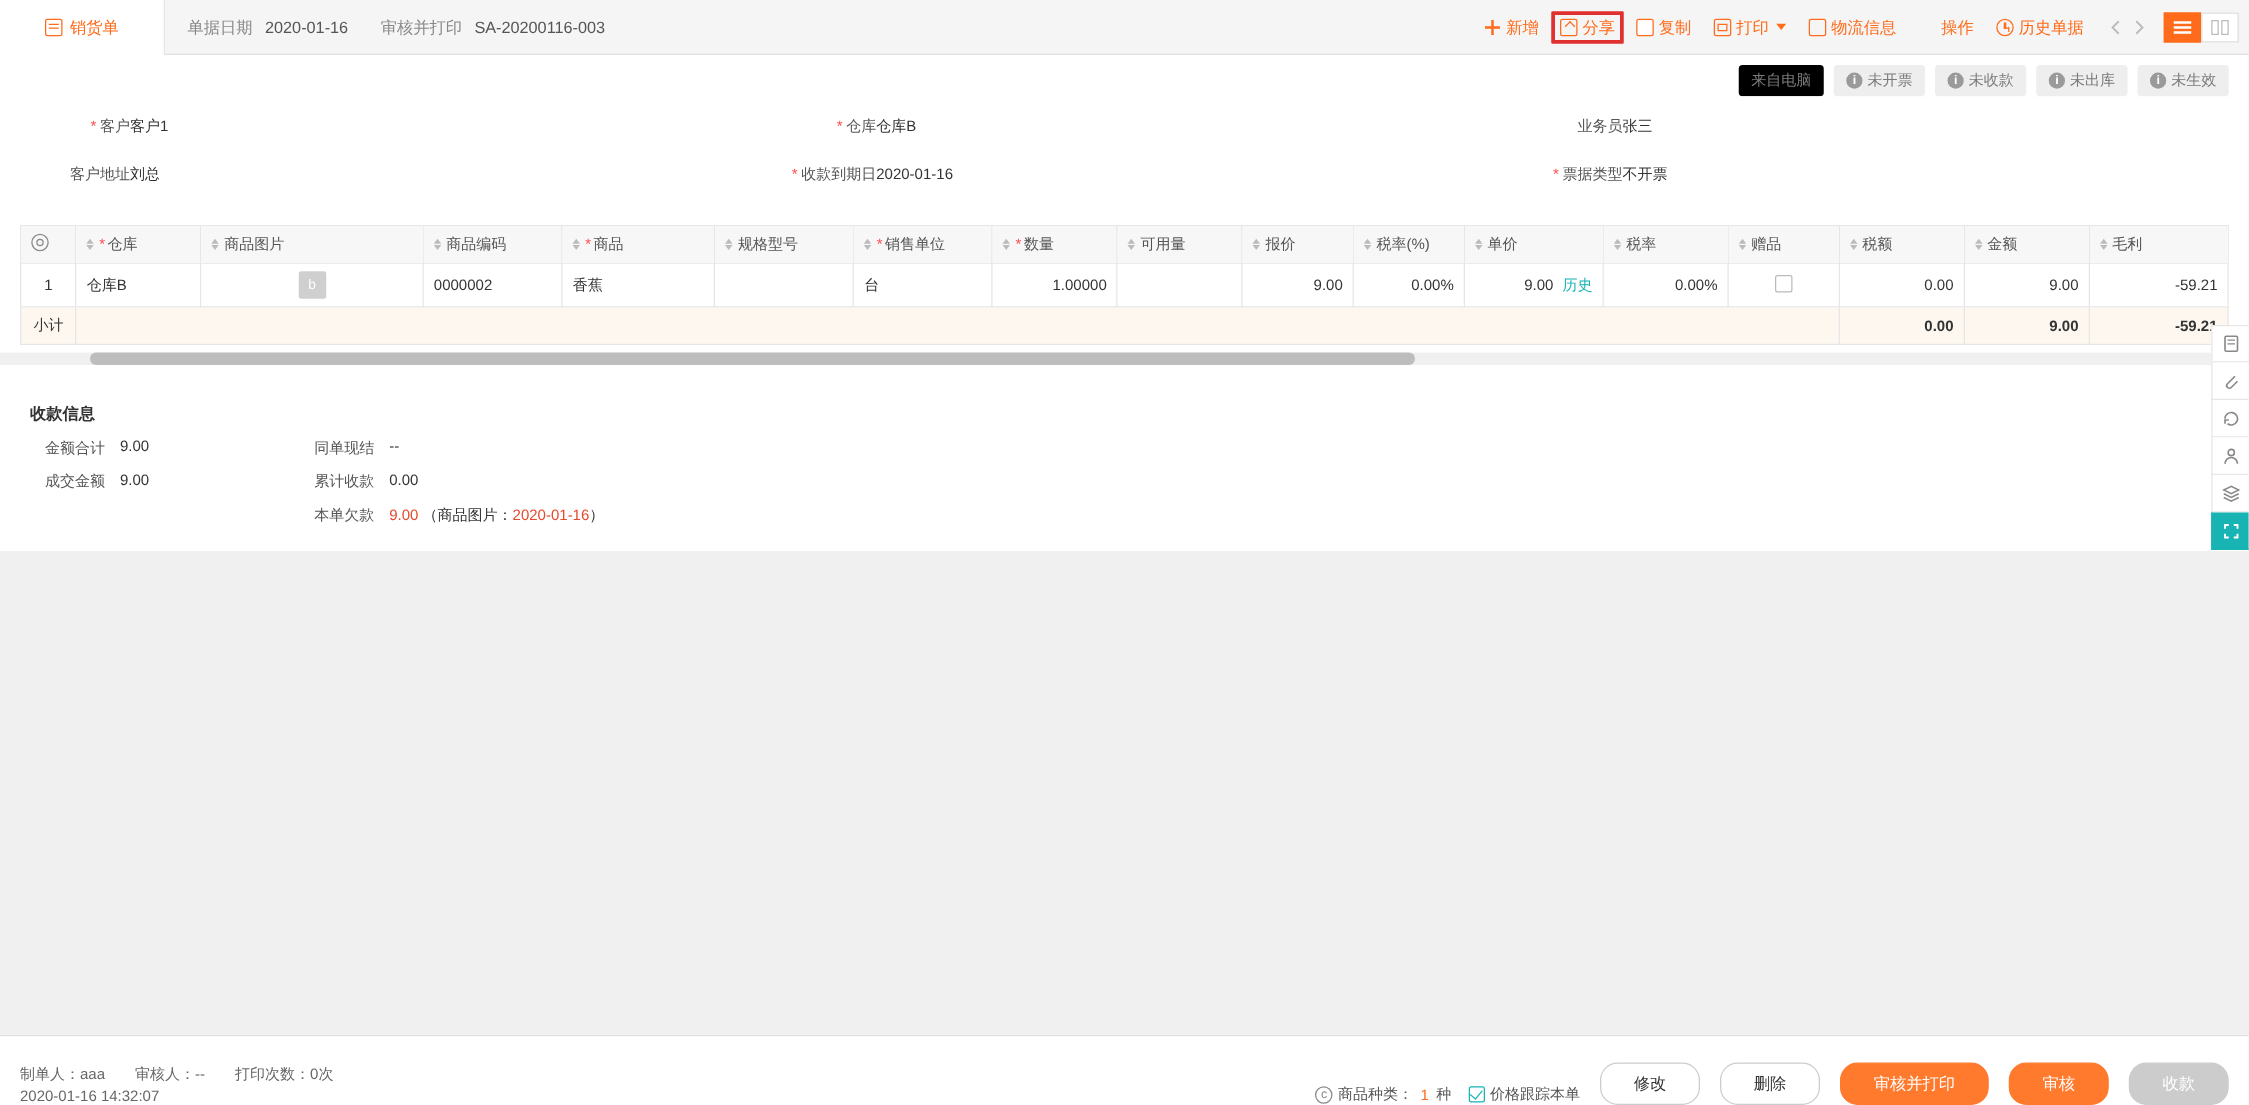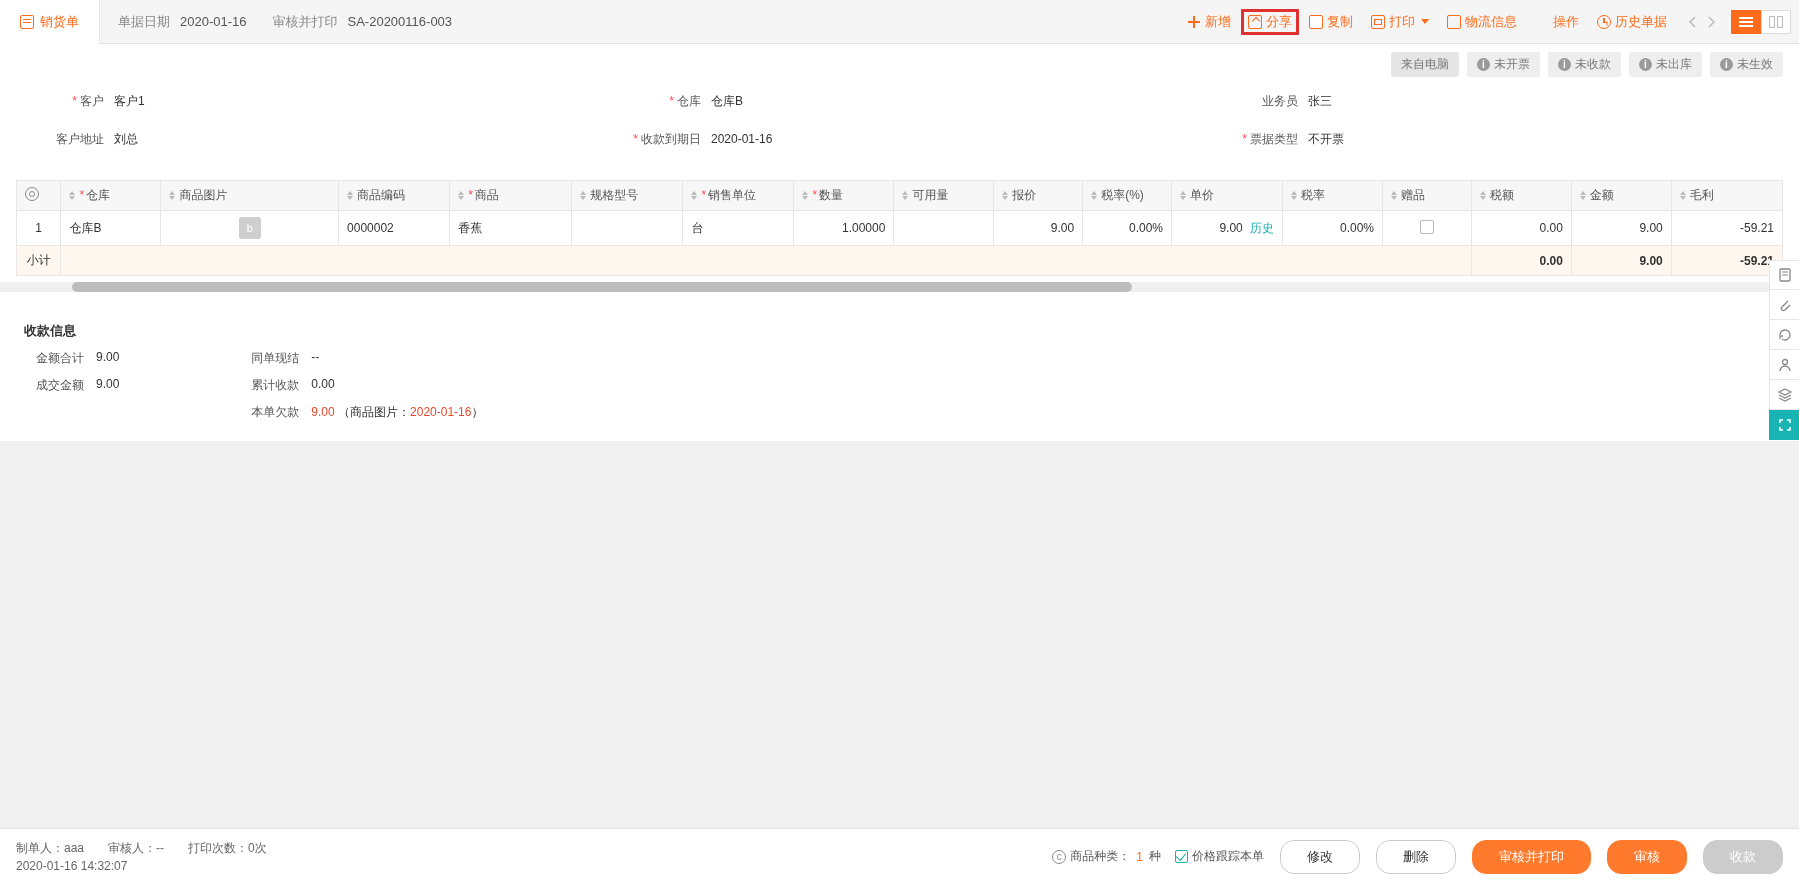--- a/index.html
+++ b/index.html
@@ -15,21 +15,21 @@
   }
 
   
   .topbar {
     display: flex; align-items: center; height: 44px;
     background: #f5f5f5; border-bottom: 1px solid #e0e0e0;
     padding: 0 8px 0 0;
   }
   .tab-active {
     display: flex; align-items: center; height: 44px;
-    background: #fff; padding: 0 20px; gap: 6px;
+    background: #fff; padding: 0 36px; gap: 6px;
     border-right: 1px solid #e6e6e6; color: #ff6b1a;
     font-size: 13px;
   }
   .tab-active .doc-icon {
     width: 14px; height: 14px; display: inline-block;
     border: 1.5px solid #ff6b1a; border-radius: 2px; position: relative;
   }
   .tab-active .doc-icon::after {
     content: ""; position: absolute; left: 2px; right: 2px; top: 3px; height: 1.5px;
     background: #ff6b1a; box-shadow: 0 3px 0 #ff6b1a;
@@ -111,32 +111,32 @@
   
   .statusbar {
     display:flex; justify-content:flex-end; align-items:center; gap:8px;
     padding:8px 16px 0 16px; background:#fff;
   }
   .pill {
     display:inline-flex; align-items:center; gap:4px;
     background:#eee; color:#7a7a7a; border-radius:3px;
     padding:4px 10px; font-size:12px;
   }
-  .pill.plain { background:#e5e5e5; }
+  .pill.plain { background:#000000; }
   .pill .info-circ {
     width:13px; height:13px; border-radius:50%; background:#9a9a9a; color:#fff;
     display:inline-flex; align-items:center; justify-content:center; font-size:10px; font-weight:bold;
   }
 
   
   .form {
     background:#fff; padding: 16px 24px 12px 24px;
     display:grid; grid-template-columns: repeat(3, 1fr); row-gap:20px; column-gap:40px;
   }
-  .field { display:flex; align-items:center; gap:10px; }
+  .field { display:flex; align-items:center; }
   .field .fl { width:80px; text-align:right; color:#555; }
   .field .req { color:#ff4d4f; margin-right:3px; }
   .field .fv { color:#333; }
   .add-remark { color:#ff6b1a; cursor:pointer; display:inline-flex; align-items:center; gap:4px; }
   .add-remark .plus-circ {
     width:13px; height:13px; border-radius:50%; display:inline-flex;
     align-items:center; justify-content:center; background:#ff6b1a; color:#fff; font-size:11px; line-height:1;
   }
   .addr-mask {
     display:inline-block; width:250px; height:18px; background:#fff; border-radius:2px;
@@ -195,21 +195,21 @@
   .payinfo .col { display:flex; flex-direction:column; gap:10px; }
   .payinfo .kv { display:flex; gap:12px; }
   .payinfo .kv .k { width:60px; color:#555; text-align:right; }
   .red { color:#e5492d; }
 
   
   .filler { flex:1; background:#f0f0f0; }
 
   
   .footer {
-    display:flex; align-items:center; height:56px; background:#fff;
+    display:flex; align-items:flex-end; height:56px; background:#fff;
     border-top:1px solid #e0e0e0; padding:0 16px; gap:16px;
   }
   .footer .meta-left { display:flex; flex-direction:column; gap:2px; color:#666; font-size:12px; }
   .footer .meta-left .line { display:flex; gap:24px; }
   .footer .spacer { flex:1; }
   .footer .summary { display:flex; align-items:center; gap:14px; color:#555; }
   .footer .summary .cnt { color:#ff6b1a; margin:0 2px; }
   .footer .chk2 {
     width:13px; height:13px; display:inline-block; border:1px solid #18b3b3; border-radius:2px;
     position:relative; background:#fff;

